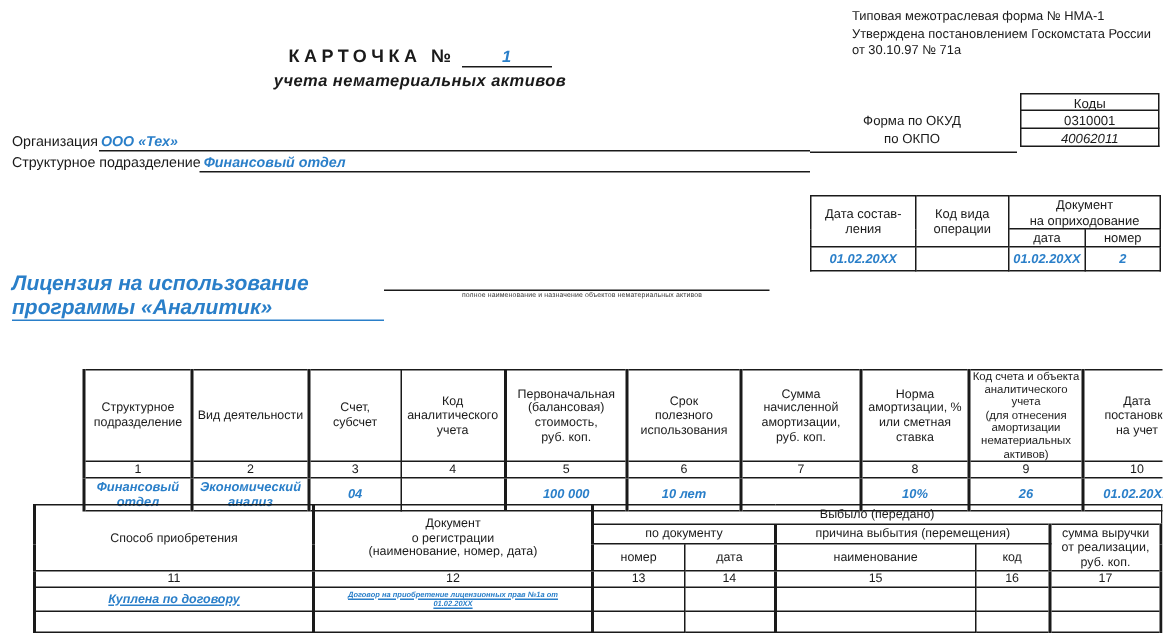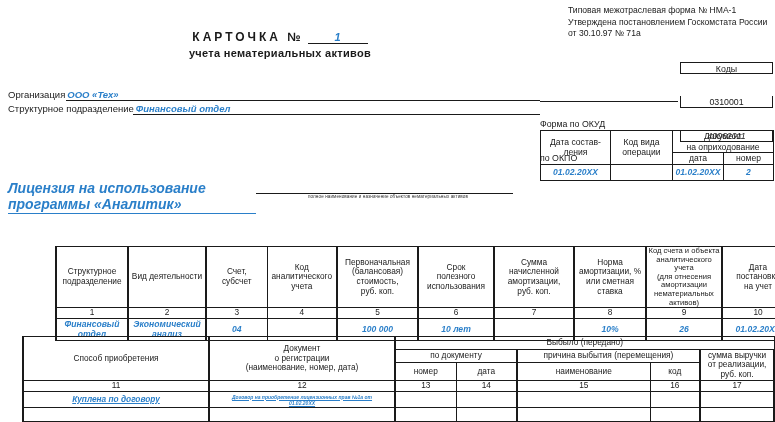--- a/index.html
+++ b/index.html
@@ -65,42 +65,42 @@
     text-align: center;
     letter-spacing: 0;
     font-size: 11px;
     padding: 0 4px;
   }
   .title-sub {
     font-size: 11px;
     font-weight: bold;
     margin-top: 3px;
     letter-spacing: 0.3px;
+    font-style: italic;
   }
 
   
   .codes-wrap {
     position: absolute;
     left: 540px;
     top: 62px;
     width: 233px;
     font-size: 8.8px;
   }
   .codes-row {
     display: flex;
     align-items: stretch;
     justify-content: flex-end;
   }
   .codes-label {
-    text-align: left;
+    text-align: center;
     padding-right: 4px;
     line-height: 12px;
     white-space: nowrap;
     flex: 1 1 auto;
-    margin-top: 22px;
   }
   .codes-cell {
     width: 93px;
     flex: 0 0 93px;
     box-sizing: border-box;
     border-left: 1px solid #1a1a1a;
     border-right: 1px solid #1a1a1a;
     border-bottom: 1px solid #1a1a1a;
     text-align: center;
     line-height: 12px;

